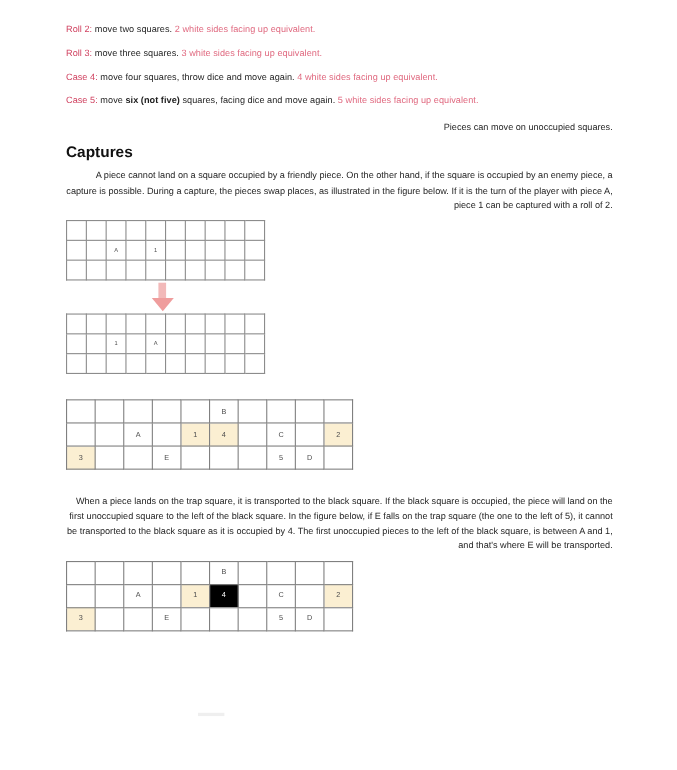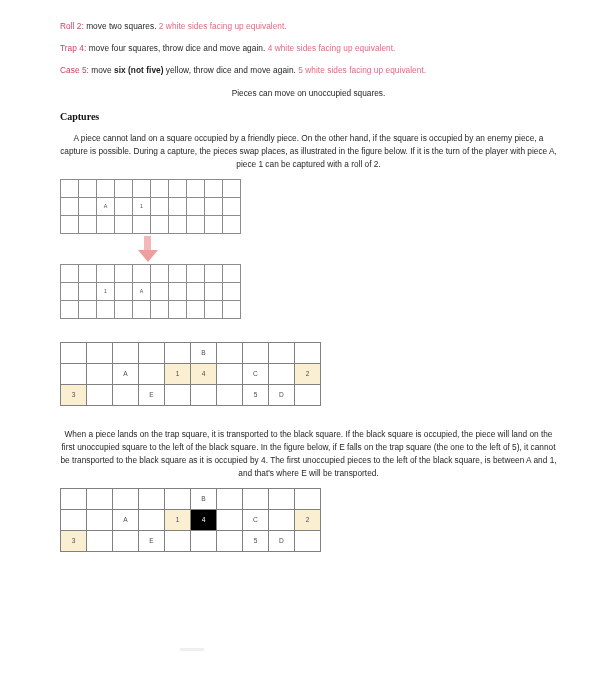--- a/index.html
+++ b/index.html
@@ -33,30 +33,29 @@
   .roll-line .lbl { color: #d04260; }
   .roll-line .body { color: #262626; }
   .roll-line .body b { font-weight: bold; color: #1a1a1a; }
   .roll-line .tail { color: #e06a80; }
 
   .para {
     font-size: 8.3px;
     line-height: 13.3px;
     margin: 0;
     color: #262626;
-    text-align: center;
+    text-align: right;
   }
 
   h3.sec {
-    font-size: 10px;
+    font-size: 14px;
     line-height: 10px;
     font-weight: bold;
     margin: 0;
     color: #111111;
-    font-family: Liberation Serif, serif;
   }
 
   .sp-a { height: 7px; }
   .sp-b { height: 11px; }
   .sp-c { height: 10px; }
   .sp-d { height: 12px; }
 
   
   .grid {
     border-collapse: collapse;
@@ -128,24 +127,27 @@
 </head>
 <body>
 
 <div class="page">
 
   <div>
     <p class="roll-line">
       <span class="lbl">Roll 2:</span><span class="body"> move two squares. </span><span class="tail">2 white sides facing up equivalent.</span>
     </p>
     <p class="roll-line">
-      <span class="lbl">Trap 4:</span><span class="body"> move four squares, throw dice and move again. </span><span class="tail">4 white sides facing up equivalent.</span>
+      <span class="lbl">Roll 3:</span><span class="body"> move three squares. </span><span class="tail">3 white sides facing up equivalent.</span>
     </p>
     <p class="roll-line">
-      <span class="lbl">Case 5:</span><span class="body"> move </span><span class="body"><b>six (not five)</b></span><span class="body"> yellow, throw dice and move again. </span><span class="tail">5 white sides facing up equivalent.</span>
+      <span class="lbl">Case 4:</span><span class="body"> move four squares, throw dice and move again. </span><span class="tail">4 white sides facing up equivalent.</span>
+    </p>
+    <p class="roll-line">
+      <span class="lbl">Case 5:</span><span class="body"> move </span><span class="body"><b>six (not five)</b></span><span class="body"> squares, facing dice and move again. </span><span class="tail">5 white sides facing up equivalent.</span>
     </p>
   </div>
 
   <p class="para">Pieces can move on unoccupied squares.</p>
 
   <div class="sp-b"></div>
 
   <h3 class="sec">Captures</h3>
 
   <div class="sp-c"></div>

